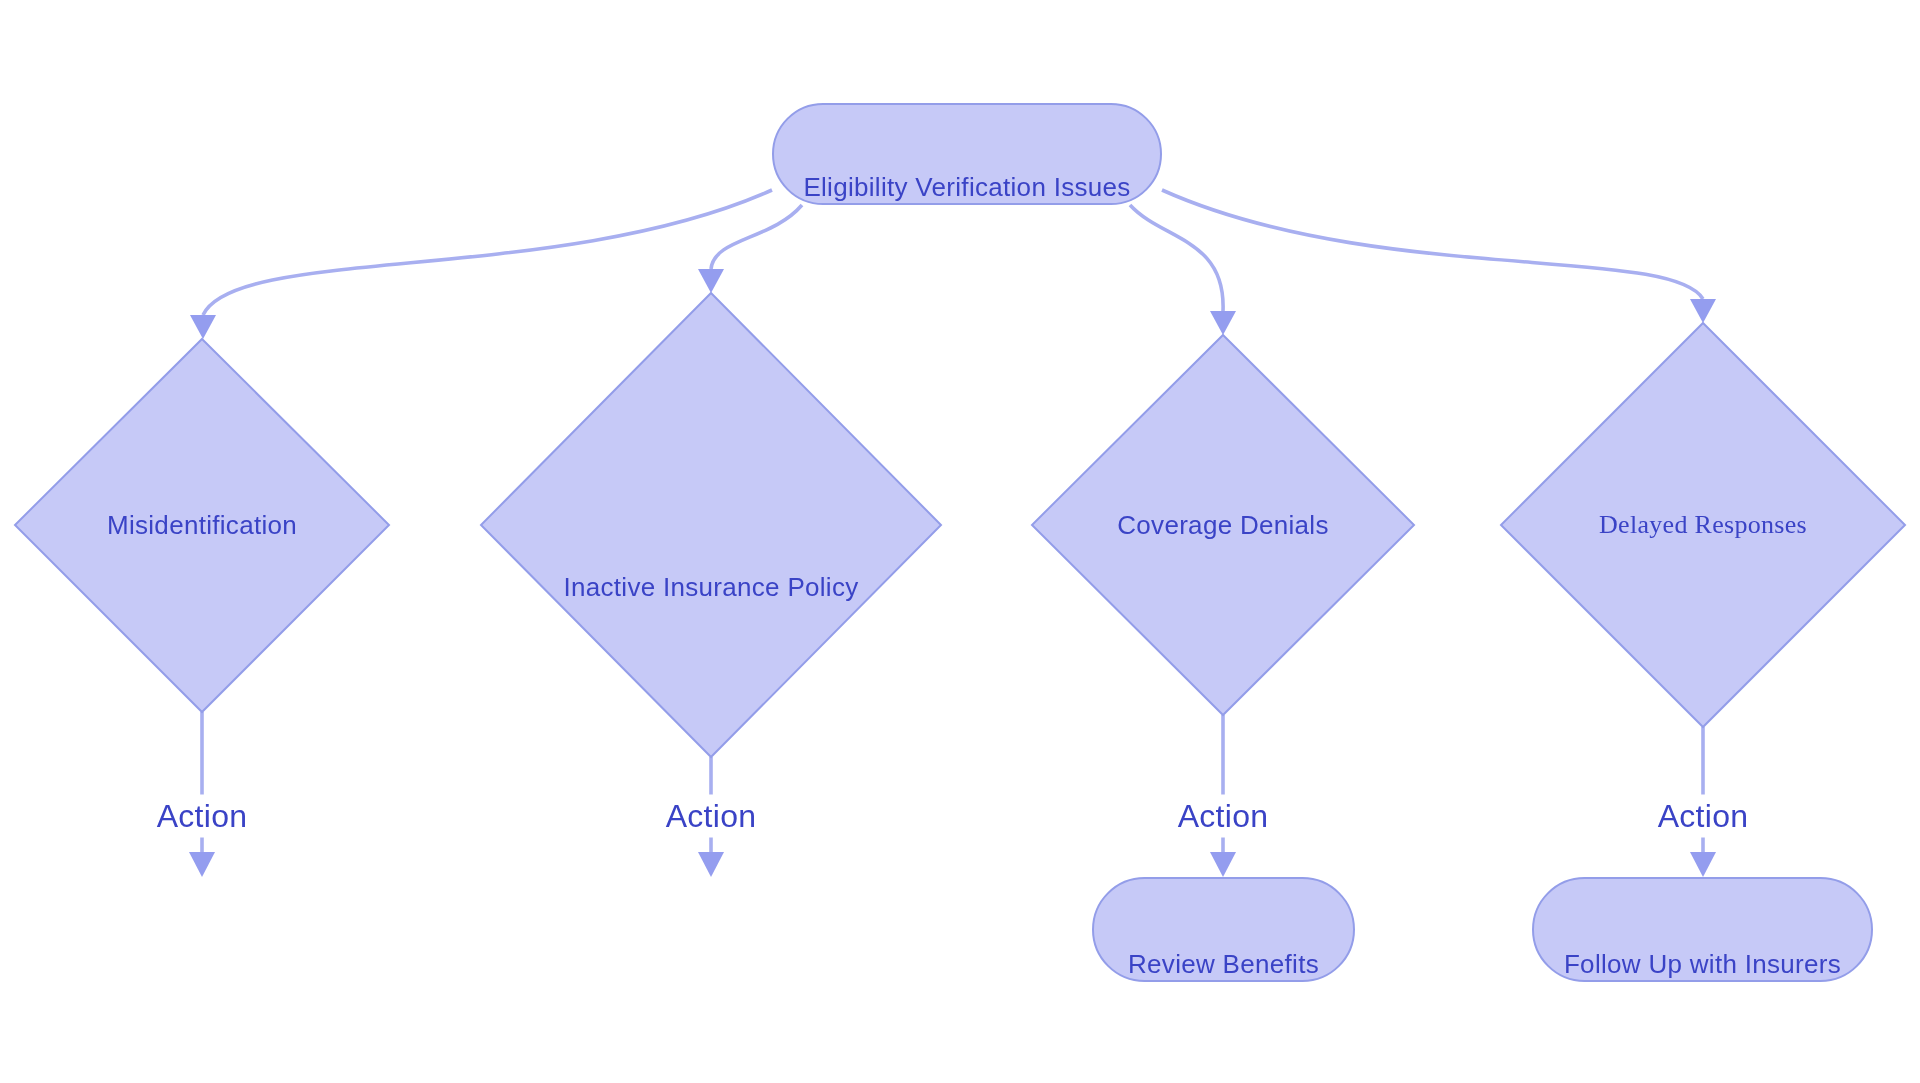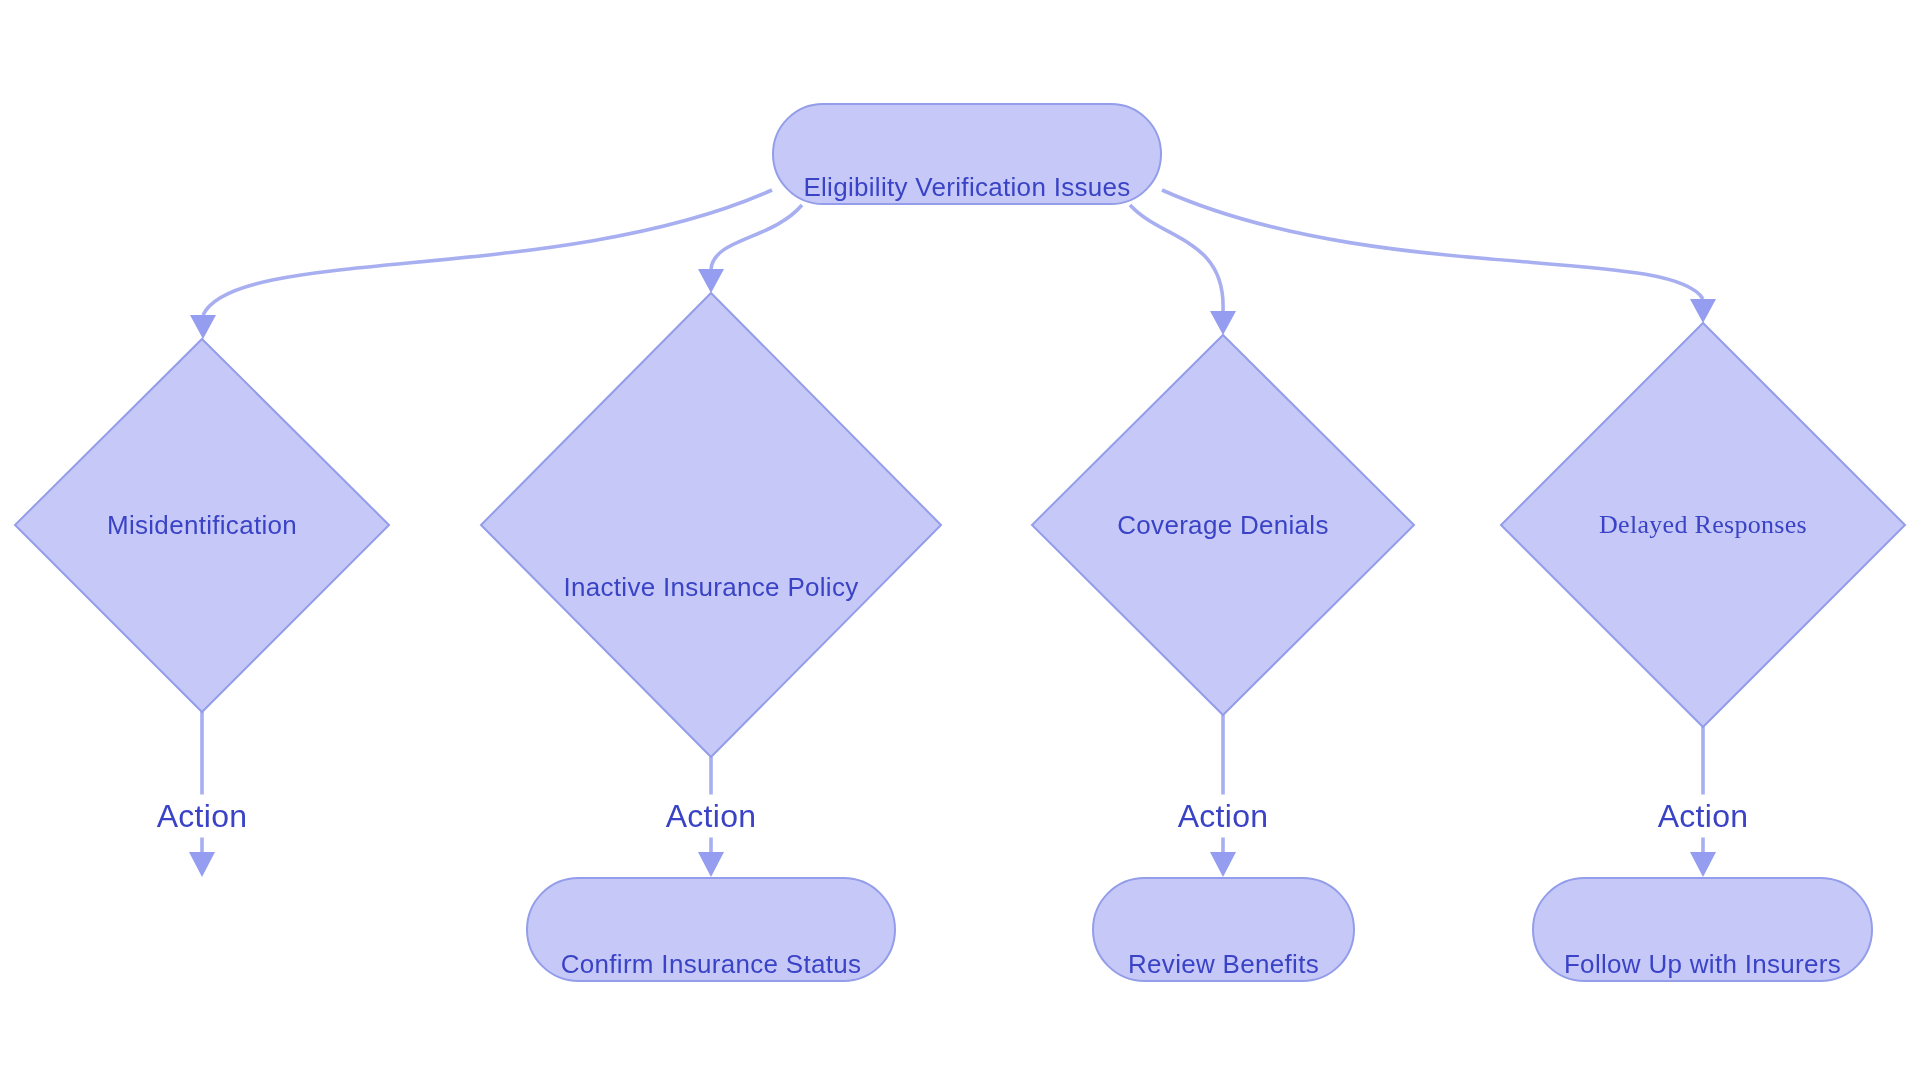--- a/index.html
+++ b/index.html
@@ -98,23 +98,20 @@
   <div class="diamond-label" style="left:202px;top:525px;">Misidentification</div>
   <div class="diamond-label" style="left:711px;top:548px;margin-top:39px;">Inactive Insurance Policy</div>
   <div class="diamond-label" style="left:1223px;top:525px;">Coverage Denials</div>
   <div class="diamond-label" style="left:1703px;top:525px;font-family:Liberation Serif, serif;">Delayed Responses</div>
 
   <div class="edge-label" style="left:202px;top:816px;">Action</div>
   <div class="edge-label" style="left:711px;top:816px;">Action</div>
   <div class="edge-label" style="left:1223px;top:816px;">Action</div>
   <div class="edge-label" style="left:1703px;top:816px;">Action</div>
 
-  <div class="pill" style="left:526px;top:877px;width:370px;height:105px;">
-    <span>Confirm Insurance Status</span>
-  </div>
   <div class="pill" style="left:1532px;top:877px;width:341px;height:105px;">
     <span>Follow Up with Insurers</span>
   </div>
   <div class="pill" style="left:1092px;top:877px;width:263px;height:105px;">
     <span>Review Benefits</span>
   </div>
 
 </div>
 
 </body></html>

